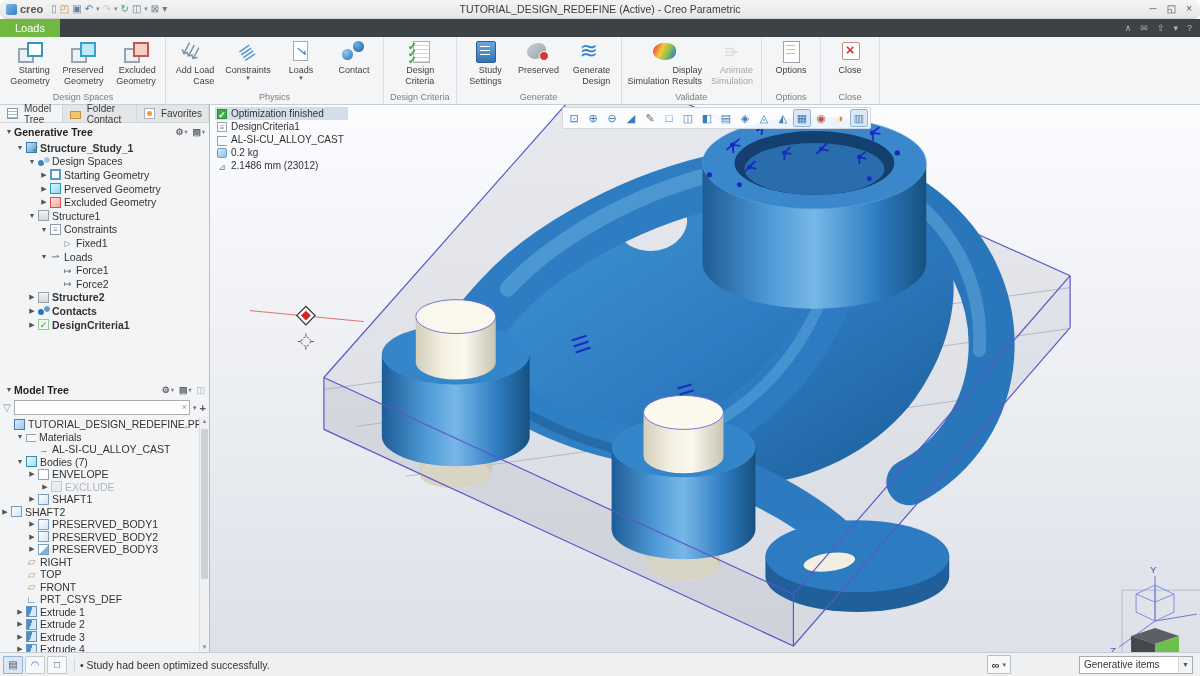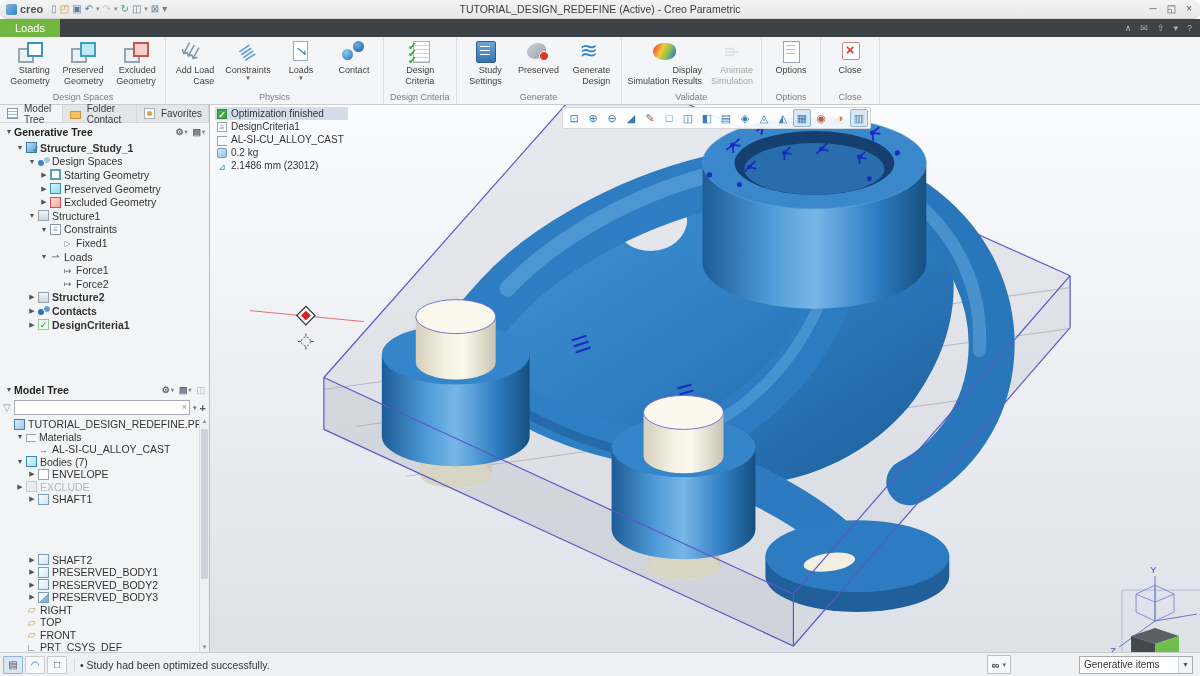--- a/index.html
+++ b/index.html
@@ -445,31 +445,31 @@
             <div class="trow" style="padding-left: 15px;">
               <span class="texp">▼</span>
               <span class="ti ti-bodies"></span>
               <span class="tlabel">Bodies (7)</span>
             </div>
             <div class="trow" style="padding-left: 27px;">
               <span class="texp">▶</span>
               <span class="ti ti-cube-white"></span>
               <span class="tlabel">ENVELOPE</span>
             </div>
-            <div class="trow gray" style="padding-left: 15px;">
+            <div class="trow gray" style="padding-left: 40px;">
               <span class="texp">▶</span>
               <span class="ti ti-cube-gray"></span>
               <span class="tlabel">EXCLUDE</span>
             </div>
             <div class="trow" style="padding-left: 27px;">
               <span class="texp">▶</span>
               <span class="ti ti-cube-body"></span>
               <span class="tlabel">SHAFT1</span>
             </div>
-            <div class="trow" style="padding-left: 27px; margin-top: 48px;">
+            <div class="trow" style="">
               <span class="texp">▶</span>
               <span class="ti ti-cube-body"></span>
               <span class="tlabel">SHAFT2</span>
             </div>
             <div class="trow" style="padding-left: 27px;">
               <span class="texp">▶</span>
               <span class="ti ti-cube-body"></span>
               <span class="tlabel">PRESERVED_BODY1</span>
             </div>
             <div class="trow" style="padding-left: 27px;">

